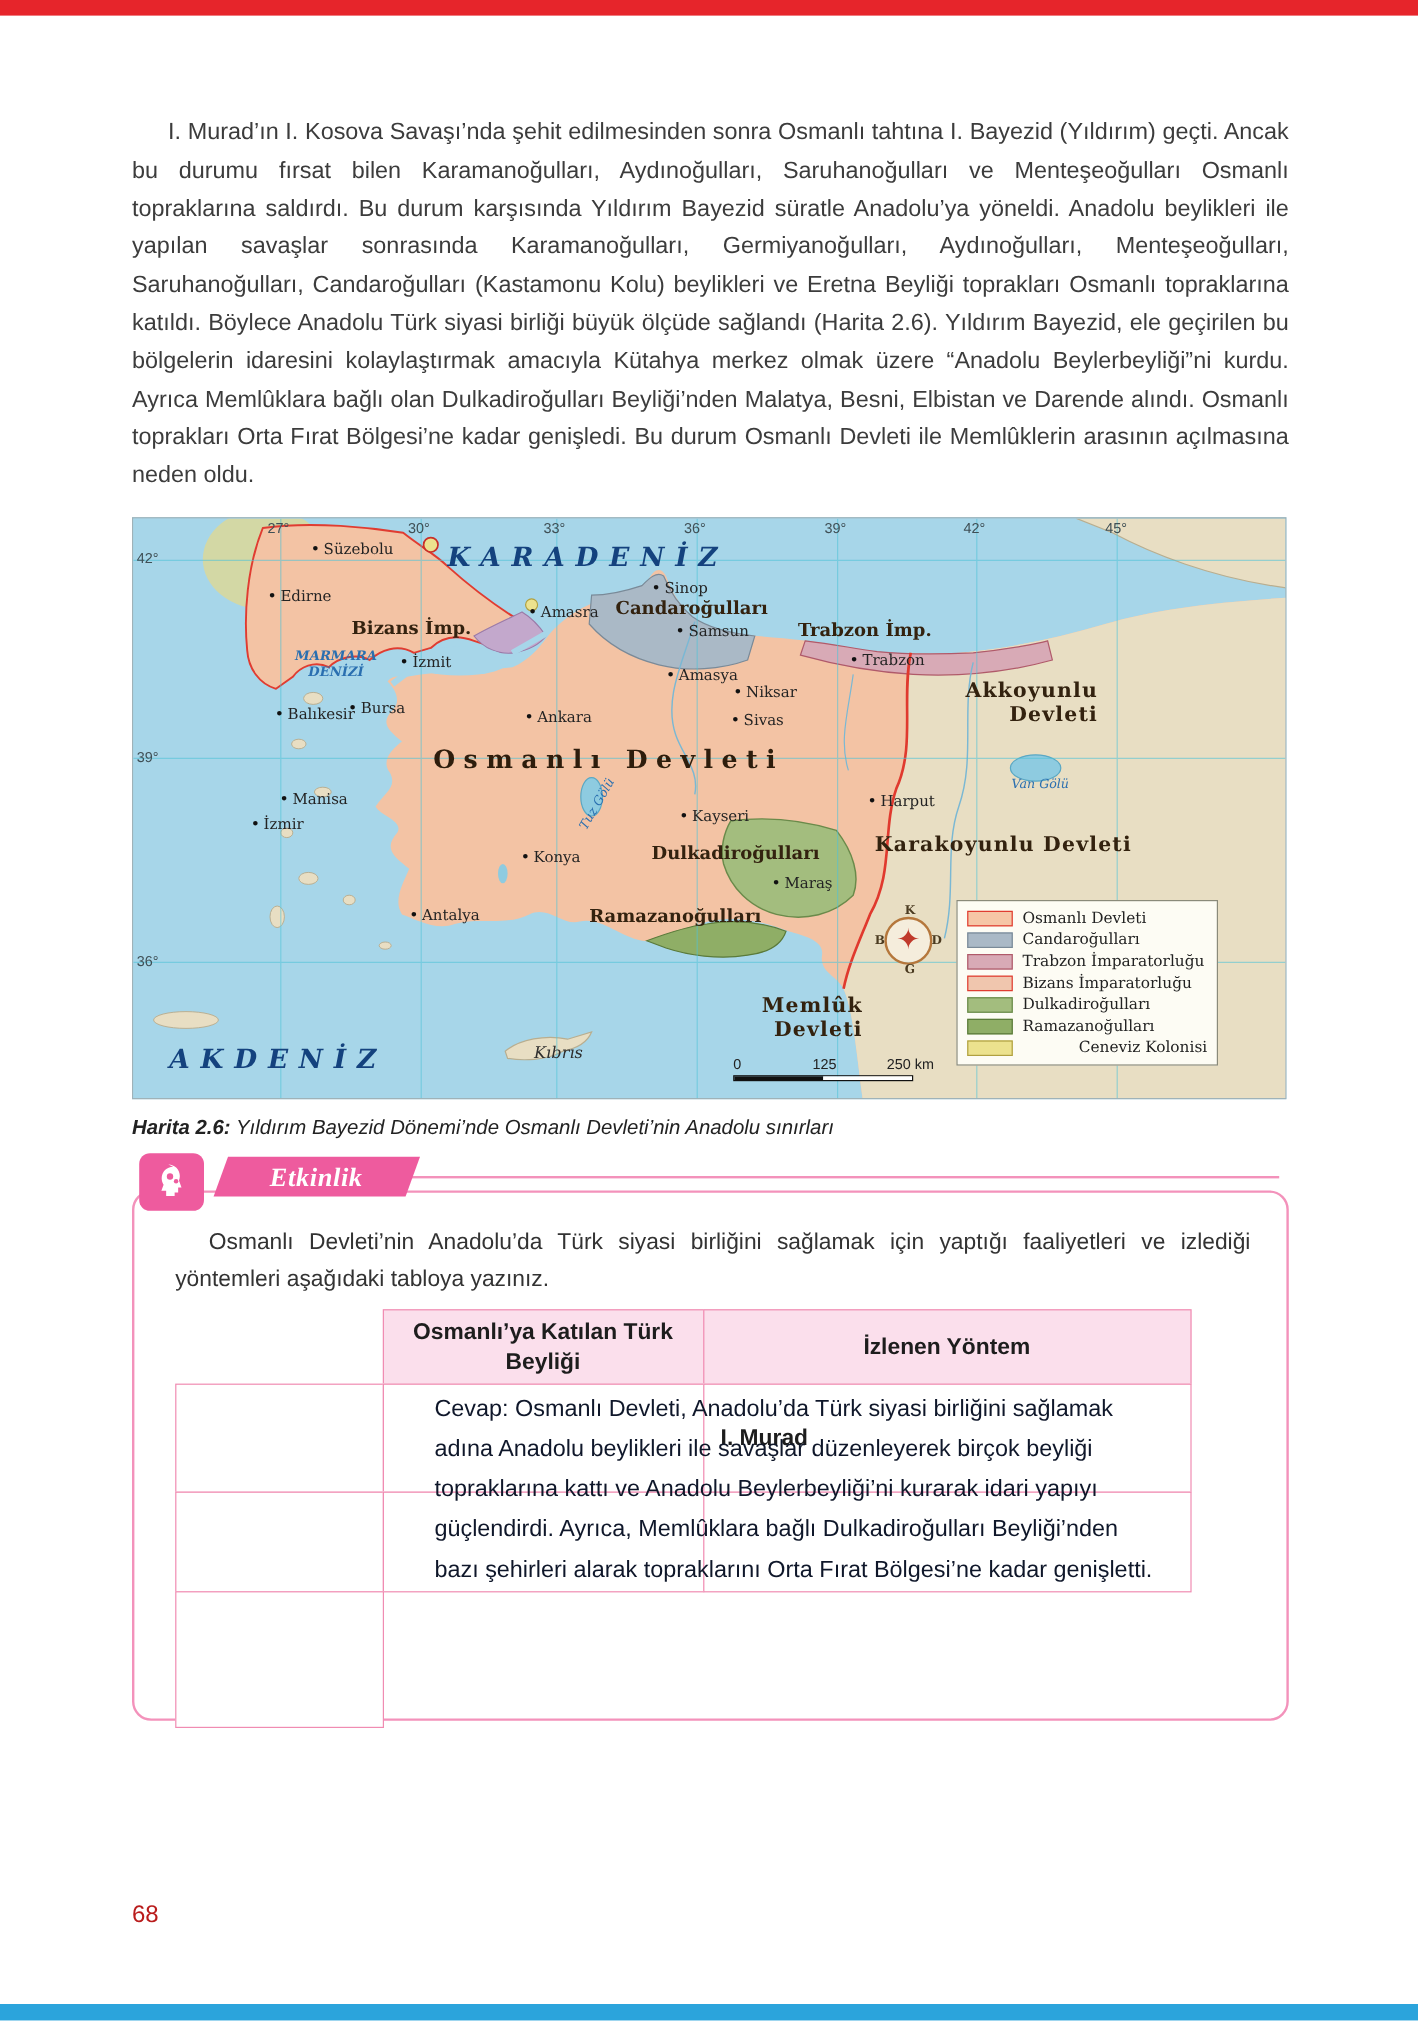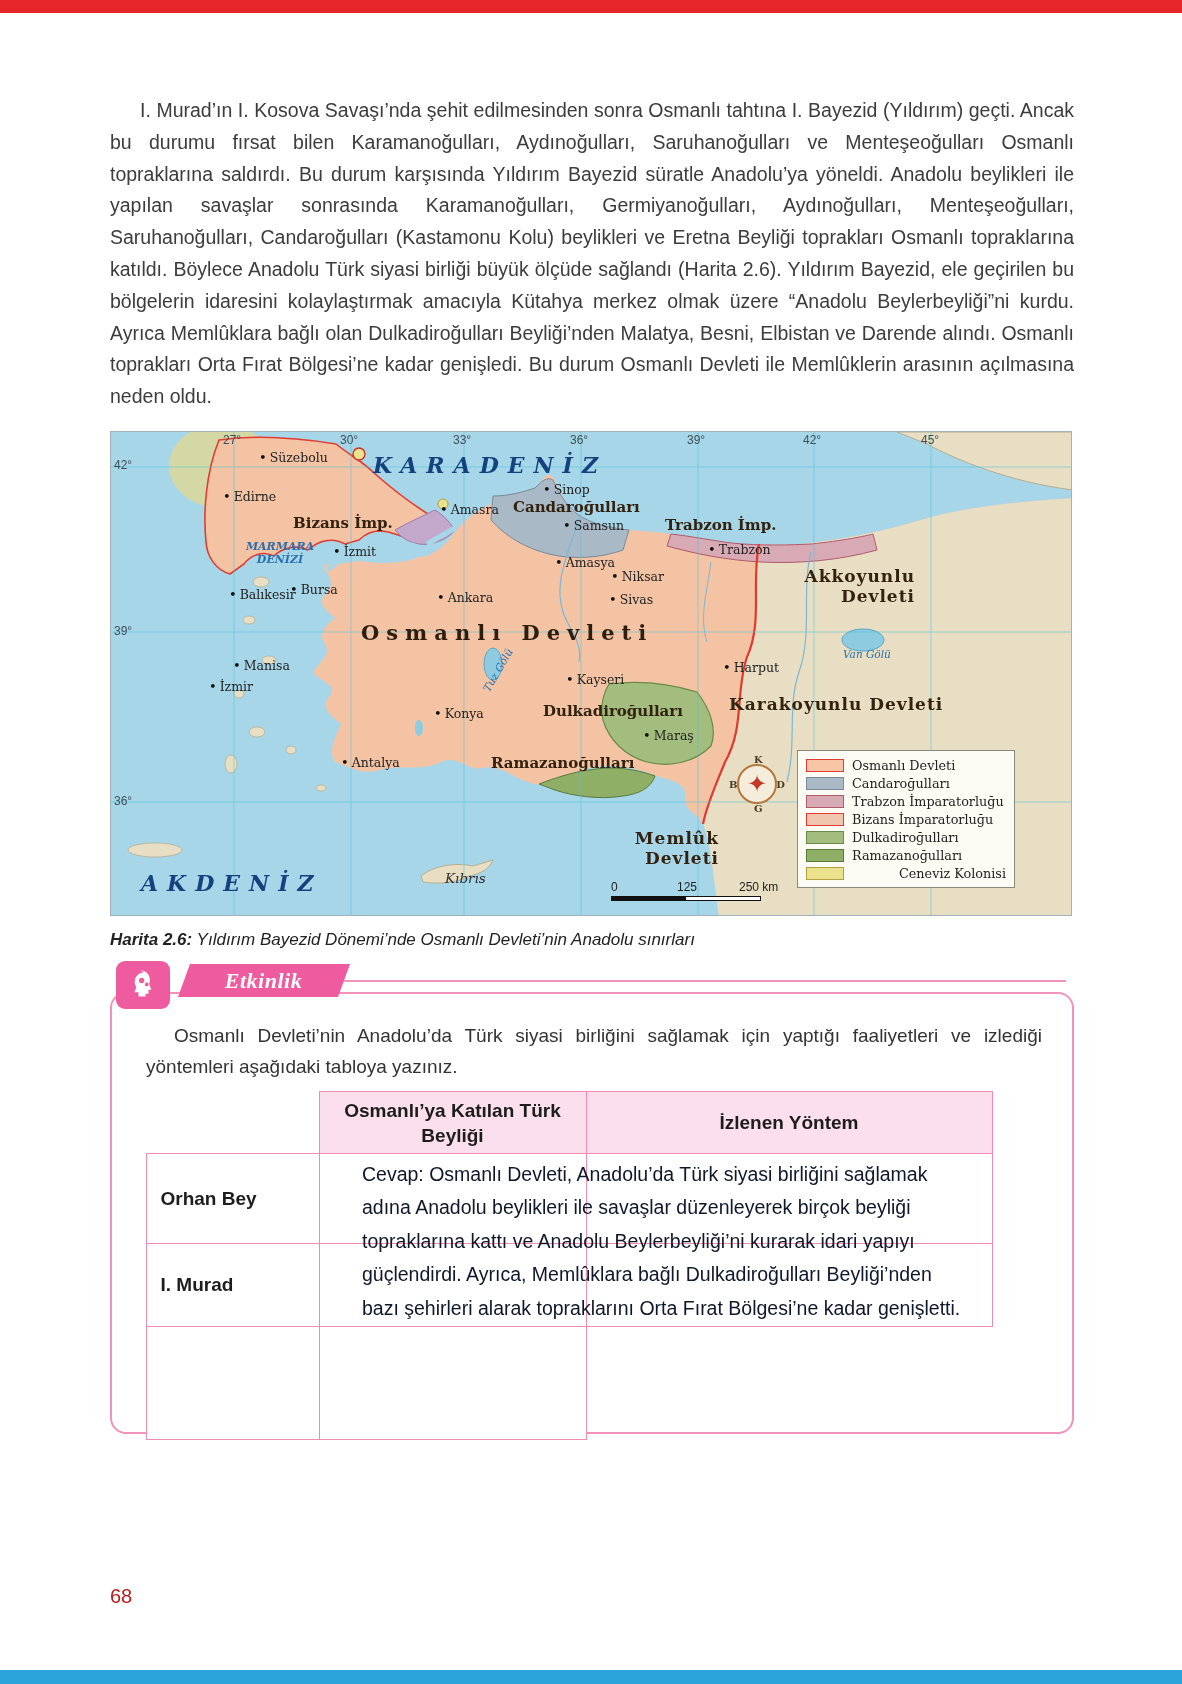--- a/index.html
+++ b/index.html
@@ -289,21 +289,20 @@
         <div class="activity-line"></div>
 
         <p class="activity-intro">Osmanlı Devleti’nin Anadolu’da Türk siyasi birliğini sağlamak için yaptığı faaliyetleri ve izlediği yöntemleri aşağıdaki tabloya yazınız.</p>
 
         <div class="act-wrap">
           <div class="act-table">
             <div class="cell ghost"></div>
             <div class="cell head">Osmanlı’ya Katılan Türk Beyliği</div>
             <div class="cell head">İzlenen Yöntem</div>
 
-            <div class="cell rowname">Orhan Bey</div>
             <div class="cell"></div>
             <div class="cell"></div>
 
             <div class="cell rowname">I. Murad</div>
             <div class="cell"></div>
             <div class="cell"></div>
 
             <div class="cell"></div>
             <div class="cell"></div>
           </div>

